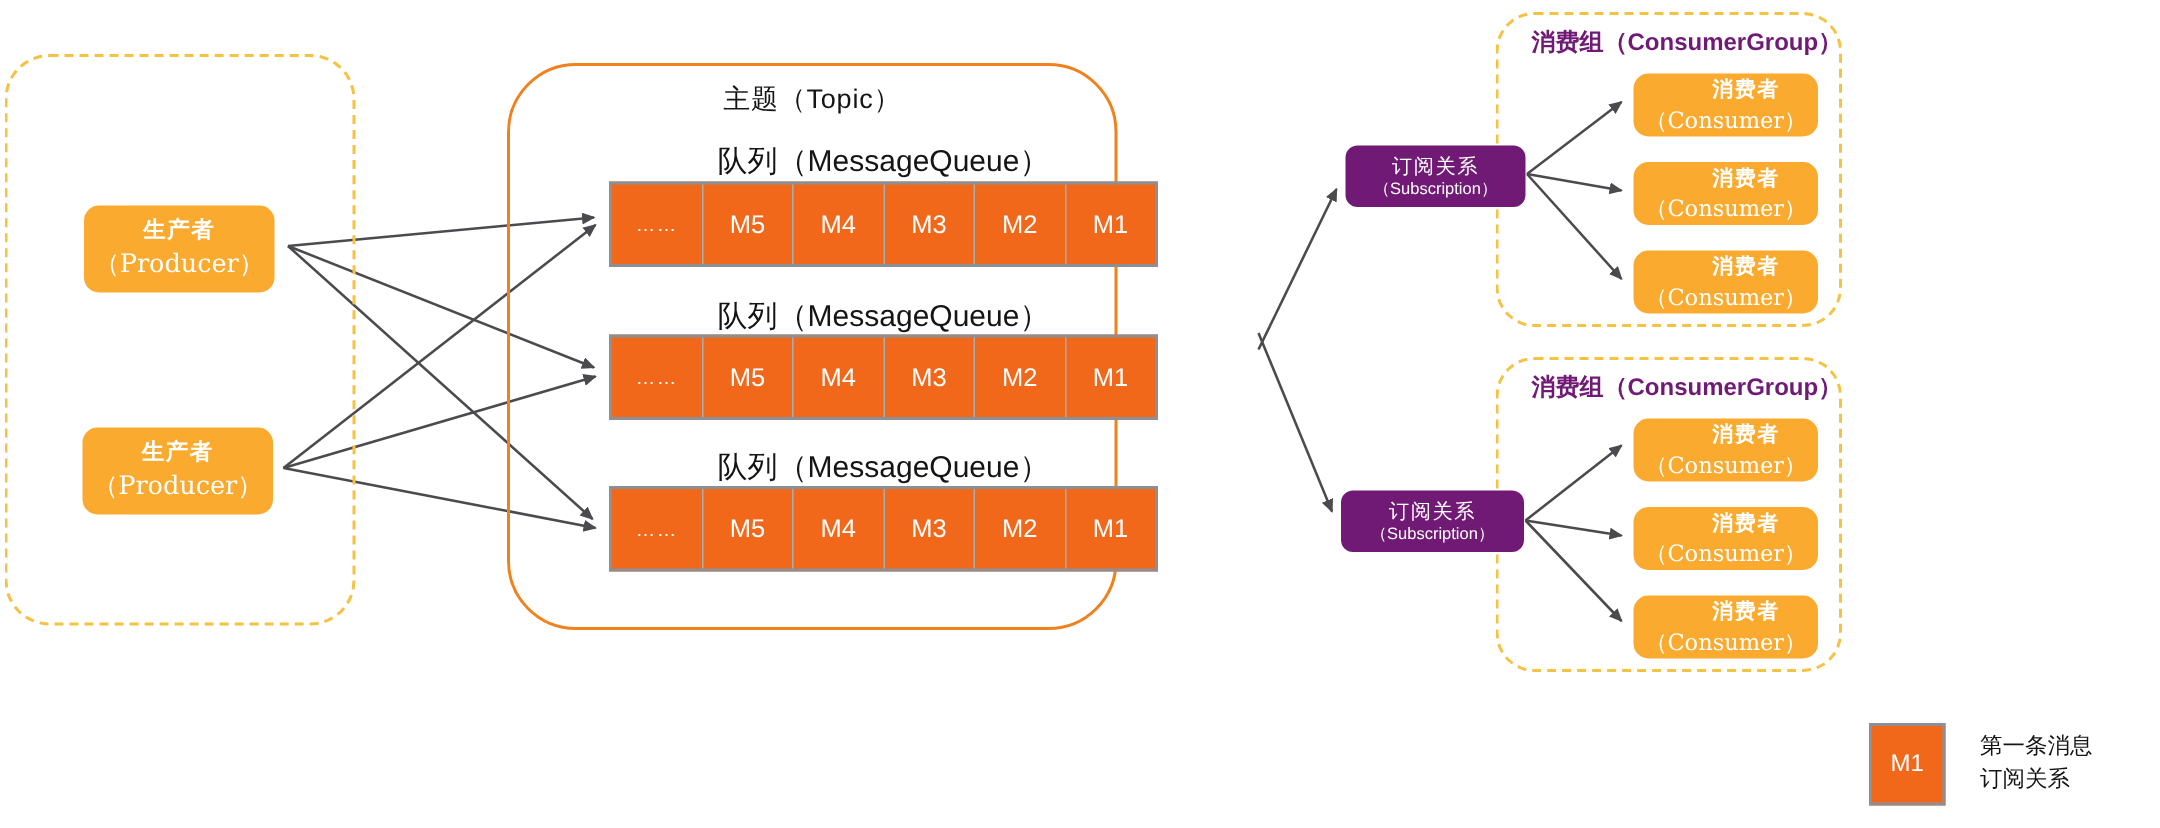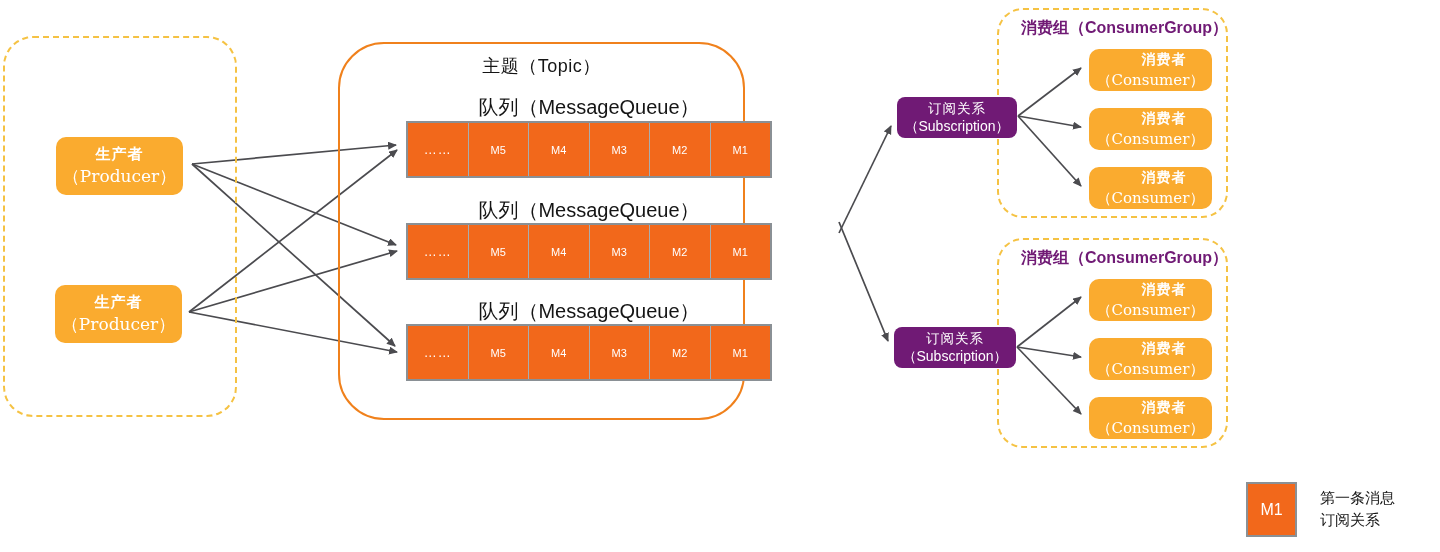--- a/index.html
+++ b/index.html
@@ -36,33 +36,33 @@
   .queue-label{
     position:absolute;left:66px;width:366px;text-align:center;
     font-size:20px;color:#151515;
   }
   .queue-row{
     position:absolute;left:66px;width:366px;height:57px;
     display:flex;box-sizing:border-box;border:2px solid #8A9095;background:#F2681B;
   }
   .queue-cell{
     flex:1 1 0;display:flex;align-items:center;justify-content:center;
-    color:#ffffff;font-size:11px;border-right:1px solid #A7ADB1;box-sizing:border-box;
+    color:#ffffff;font-size:17px;border-right:1px solid #A7ADB1;box-sizing:border-box;
   }
   .queue-cell:last-child{border-right:none;}
   .queue-cell.dots{font-size:13px;letter-spacing:1px;}
 
   
   .subscription-box{
     position:absolute;background:#701a75;border-radius:8px;color:#ffffff;
     display:flex;flex-direction:column;align-items:center;justify-content:center;
     text-align:center;line-height:1.3;
   }
   .subscription-box .cn{font-size:13.5px;font-weight:500;letter-spacing:1px;}
-  .subscription-box .en{font-size:14px;}
+  .subscription-box .en{font-size:11px;}
 
   .group-title{
     position:absolute;left:22px;top:8px;font-size:16px;font-weight:600;color:#701a75;
     white-space:nowrap;
   }
 
   
   .legend-cell{
     position:absolute;left:1246px;top:482px;width:51px;height:55px;
     background:#F2681B;border:2px solid #8A9095;box-sizing:border-box;

